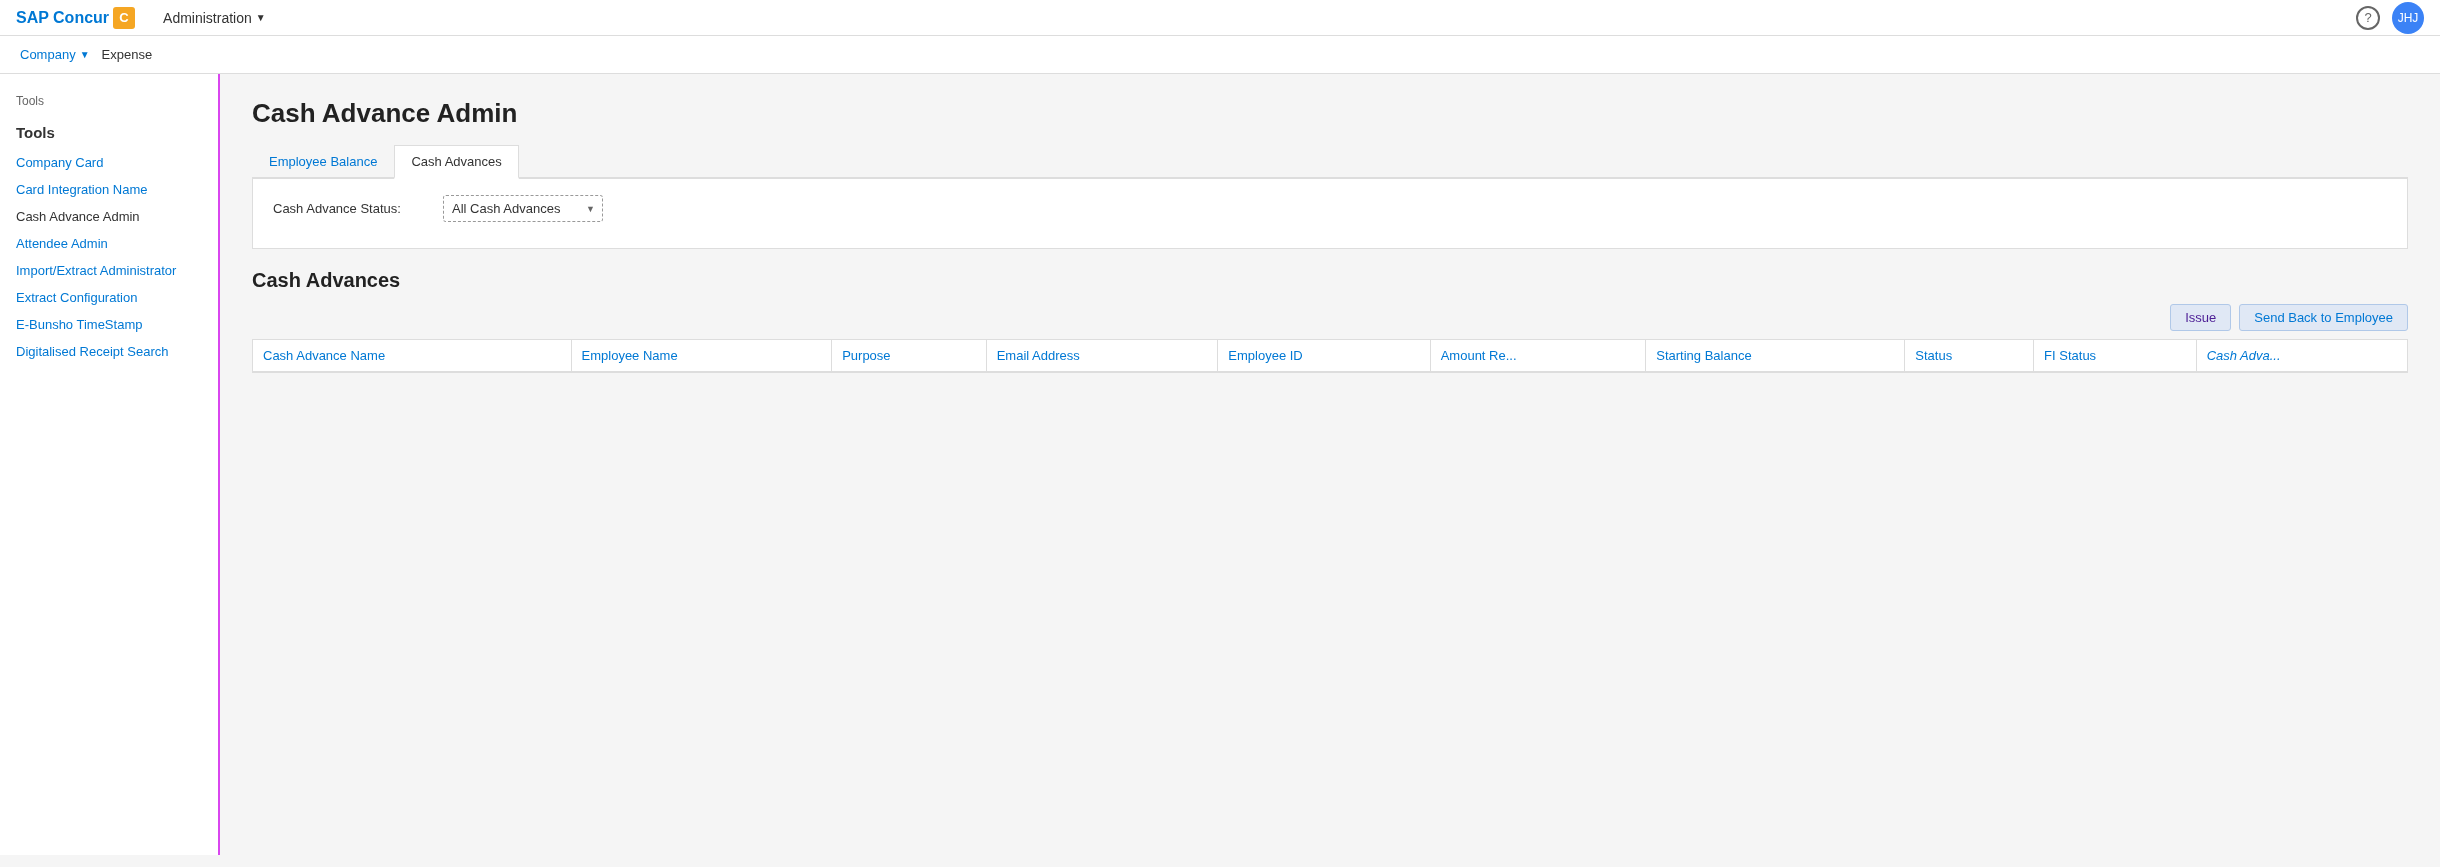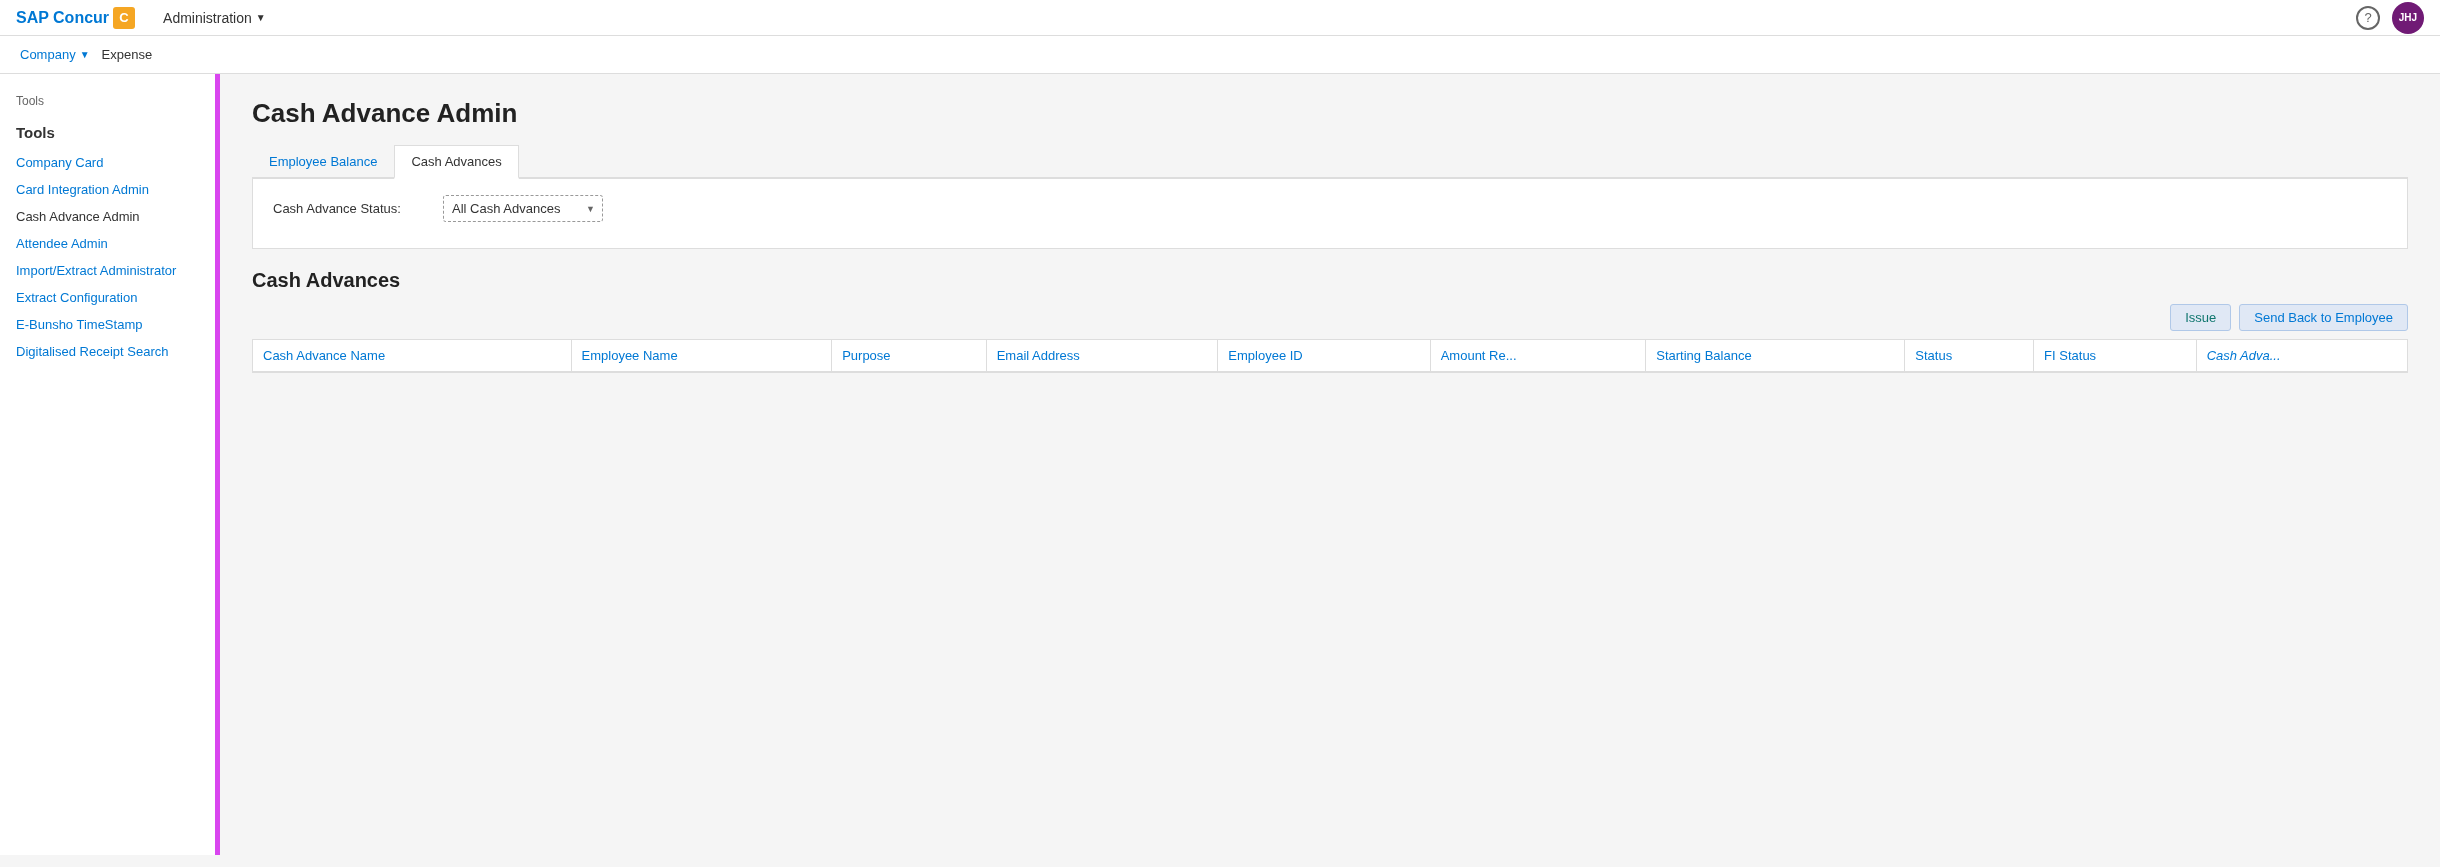--- a/index.html
+++ b/index.html
@@ -60,30 +60,30 @@
       border: 2px solid #666;
       border-radius: 50%;
       display: flex;
       align-items: center;
       justify-content: center;
       font-size: 13px;
       color: #666;
       cursor: pointer;
     }
     .user-avatar {
-      background: #701a75;
+      background: #3b82f6;
       color: #fff;
       border-radius: 50%;
       width: 32px;
       height: 32px;
       display: flex;
       align-items: center;
       justify-content: center;
-      font-size: 10px;
-      font-weight: bold;
+      font-size: 12px;
+      font-weight: normal;
       cursor: pointer;
     }
 
     
     .second-nav {
       background: #fff;
       border-bottom: 1px solid #ddd;
       padding: 0 16px;
       display: flex;
       align-items: center;
@@ -109,21 +109,21 @@
     
     .main-layout {
       display: flex;
       min-height: calc(100vh - 86px);
     }
 
     
     .sidebar {
       width: 220px;
       background: #fff;
-      border-right: 5px solid #d946ef;
+      border-right: 2px solid #d946ef;
       padding: 16px 0;
       flex-shrink: 0;
     }
     .sidebar-tools-label {
       font-size: 12px;
       color: #666;
       padding: 4px 16px 8px 16px;
     }
     .sidebar-section-title {
       font-size: 15px;
@@ -256,21 +256,21 @@
     }
     .btn-action {
       padding: 5px 14px;
       font-size: 13px;
       border-radius: 3px;
       cursor: pointer;
       border: 1px solid #ccc;
     }
     .btn-issue {
       background: #e0e8f5;
-      color: #0f766e;
+      color: #4c1d95;
       border-color: #b0c8e8;
     }
     .btn-send-back {
       background: #e0e8f5;
       color: #0078d4;
       border-color: #b0c8e8;
     }
 
     
     .data-table {
@@ -322,21 +322,21 @@
     <span>Expense</span>
   </div>
 </div>
 
 <div class="main-layout">
 
   <div class="sidebar">
     <div class="sidebar-tools-label">Tools</div>
     <div class="sidebar-section-title">Tools</div>
     <div class="sidebar-item">Company Card</div>
-    <div class="sidebar-item">Card Integration Admin</div>
+    <div class="sidebar-item">Card Integration Name</div>
     <div class="sidebar-item active">Cash Advance Admin</div>
     <div class="sidebar-item">Attendee Admin</div>
     <div class="sidebar-item">Import/Extract Administrator</div>
     <div class="sidebar-item">Extract Configuration</div>
     <div class="sidebar-item">E-Bunsho TimeStamp</div>
     <div class="sidebar-item">Digitalised Receipt Search</div>
   </div>
 
   <div class="content">
     <div class="page-title">Cash Advance Admin</div>

